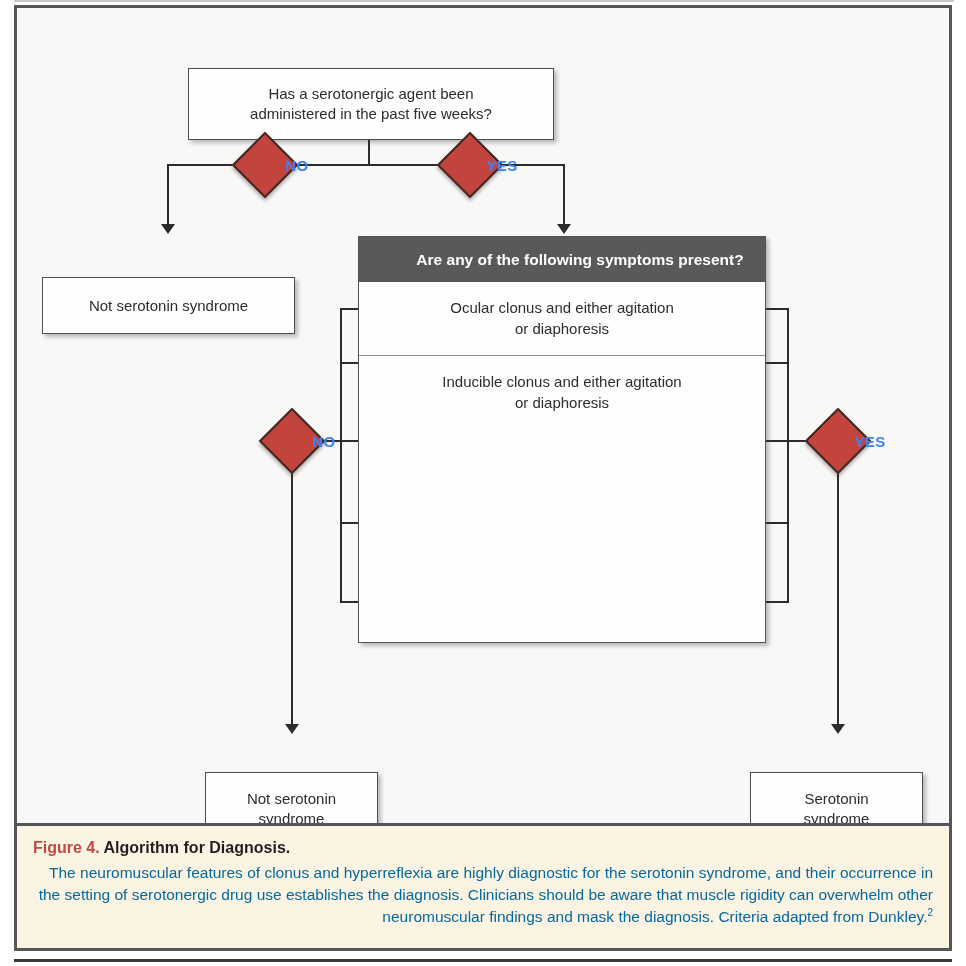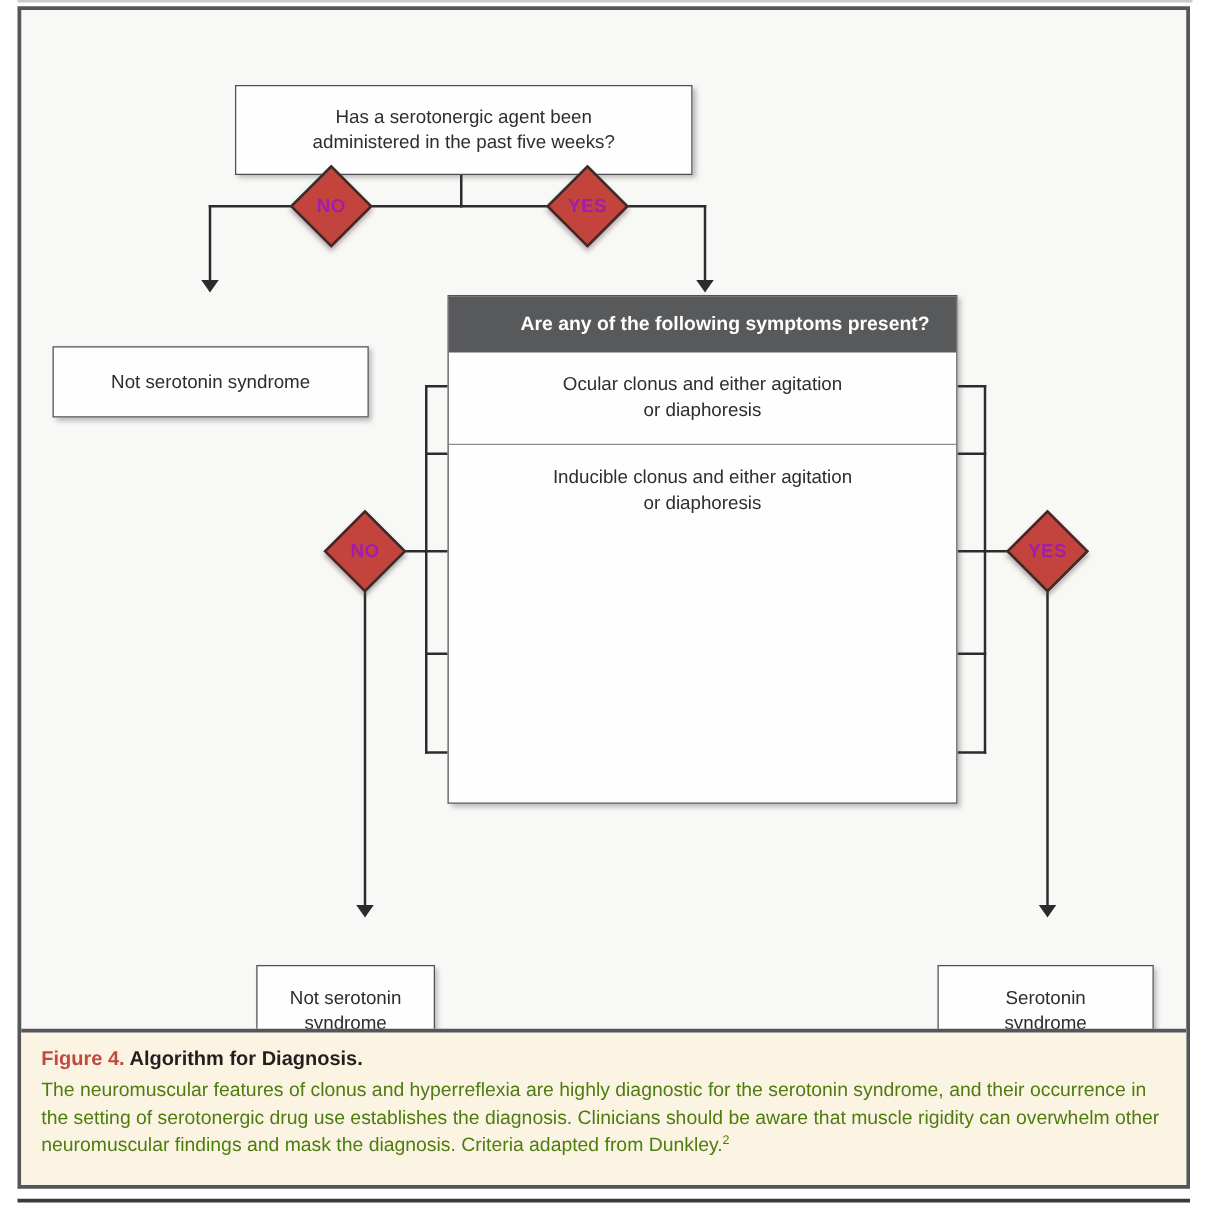--- a/index.html
+++ b/index.html
@@ -24,32 +24,32 @@
     position:absolute;left:14px;top:5px;width:938px;height:946px;
     border:3px solid #55565a;background:#f8f8f6;
   }
   .caption-panel{
     position:absolute;left:17px;top:823px;width:932px;height:125px;
     background:var(--caption-bg);border-top:3px solid #55565a;
     padding:13px 16px 0 16px;
   }
   .caption-title-line{font-size:16px;font-weight:bold;margin-bottom:5px;color:#231f20;}
   .fig-label{color:var(--label-red);font-weight:bold;}
-  .caption-body{font-size:15.5px;line-height:1.42;color:#4d7c0f;max-width:906px;}
+  .caption-body{font-size:15.5px;line-height:1.42;color:#0369a1;max-width:906px;text-align:right;}
   .caption-body sup{font-size:10px;}
 
   .fbox{
     position:absolute;background:#fefefe;border:1px solid var(--box-border);
     box-shadow:2.5px 2.5px 4px rgba(70,70,70,0.35);
     display:flex;align-items:center;justify-content:center;text-align:center;
     font-size:15px;line-height:1.32;white-space:pre-line;color:var(--ink);margin-top:40px;
   }
   .box-question{left:188px;top:28px;width:366px;height:72px;}
   .box-not-ss-top{left:42px;top:237px;width:253px;height:57px;}
-  .box-not-ss-bottom{left:205px;top:732px;width:143px;height:73px;}
+  .box-not-ss-bottom{left:205px;top:732px;width:173px;height:73px;}
   .box-ss{left:750px;top:732px;width:173px;height:73px;}
 
   .sym-panel{
     position:absolute;left:358px;top:236px;width:408px;height:407px;
     background:#fefefe;border:1px solid #545456;
     box-shadow:2.5px 2.5px 4px rgba(70,70,70,0.35);
     display:flex;flex-direction:column;
   }
   .sym-header{
     height:45px;background:var(--header-gray);color:#ffffff;font-weight:bold;
@@ -69,22 +69,22 @@
     border-top:10px solid var(--line);
   }
 
   .diamond-wrap{position:absolute;width:0;height:0;}
   .diamond{
     position:absolute;width:47px;height:47px;background:var(--red);
     border:2px solid #3c2a27;transform:translate(-50%,-50%) rotate(45deg);
     box-shadow:2px 2px 4px rgba(70,60,60,0.45);
   }
   .diamond-label{
-    position:absolute;transform:translate(-50%,-50%);color:#a21caf;
-    font-weight:bold;font-size:15px;letter-spacing:0.4px;
+    position:absolute;transform:translate(-50%,-50%);color:#3b82f6;
+    font-weight:bold;font-size:15px;letter-spacing:0.4px;margin-left:32px;
   }
 </style>
 </head>
 <body>
 
 <div id="page">
 
   <div class="top-rule"></div>
   <div class="figure-frame"></div>
 

